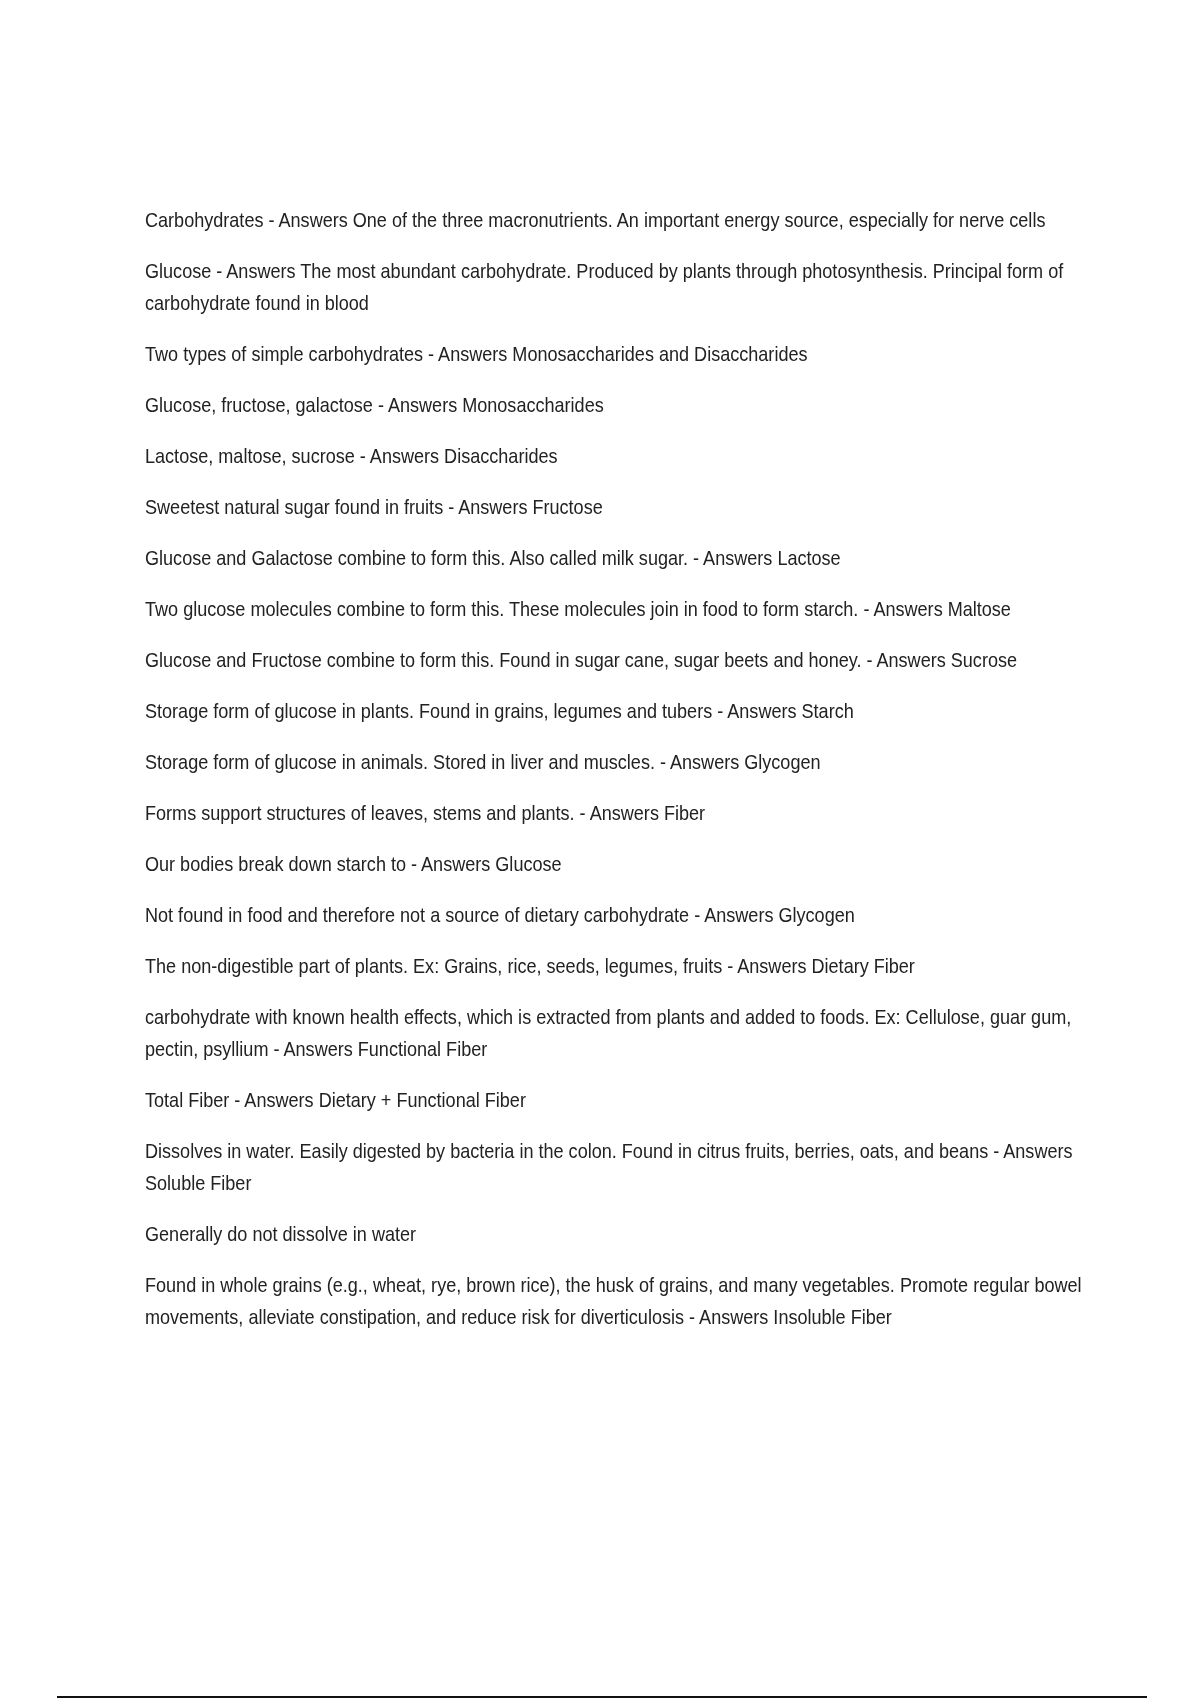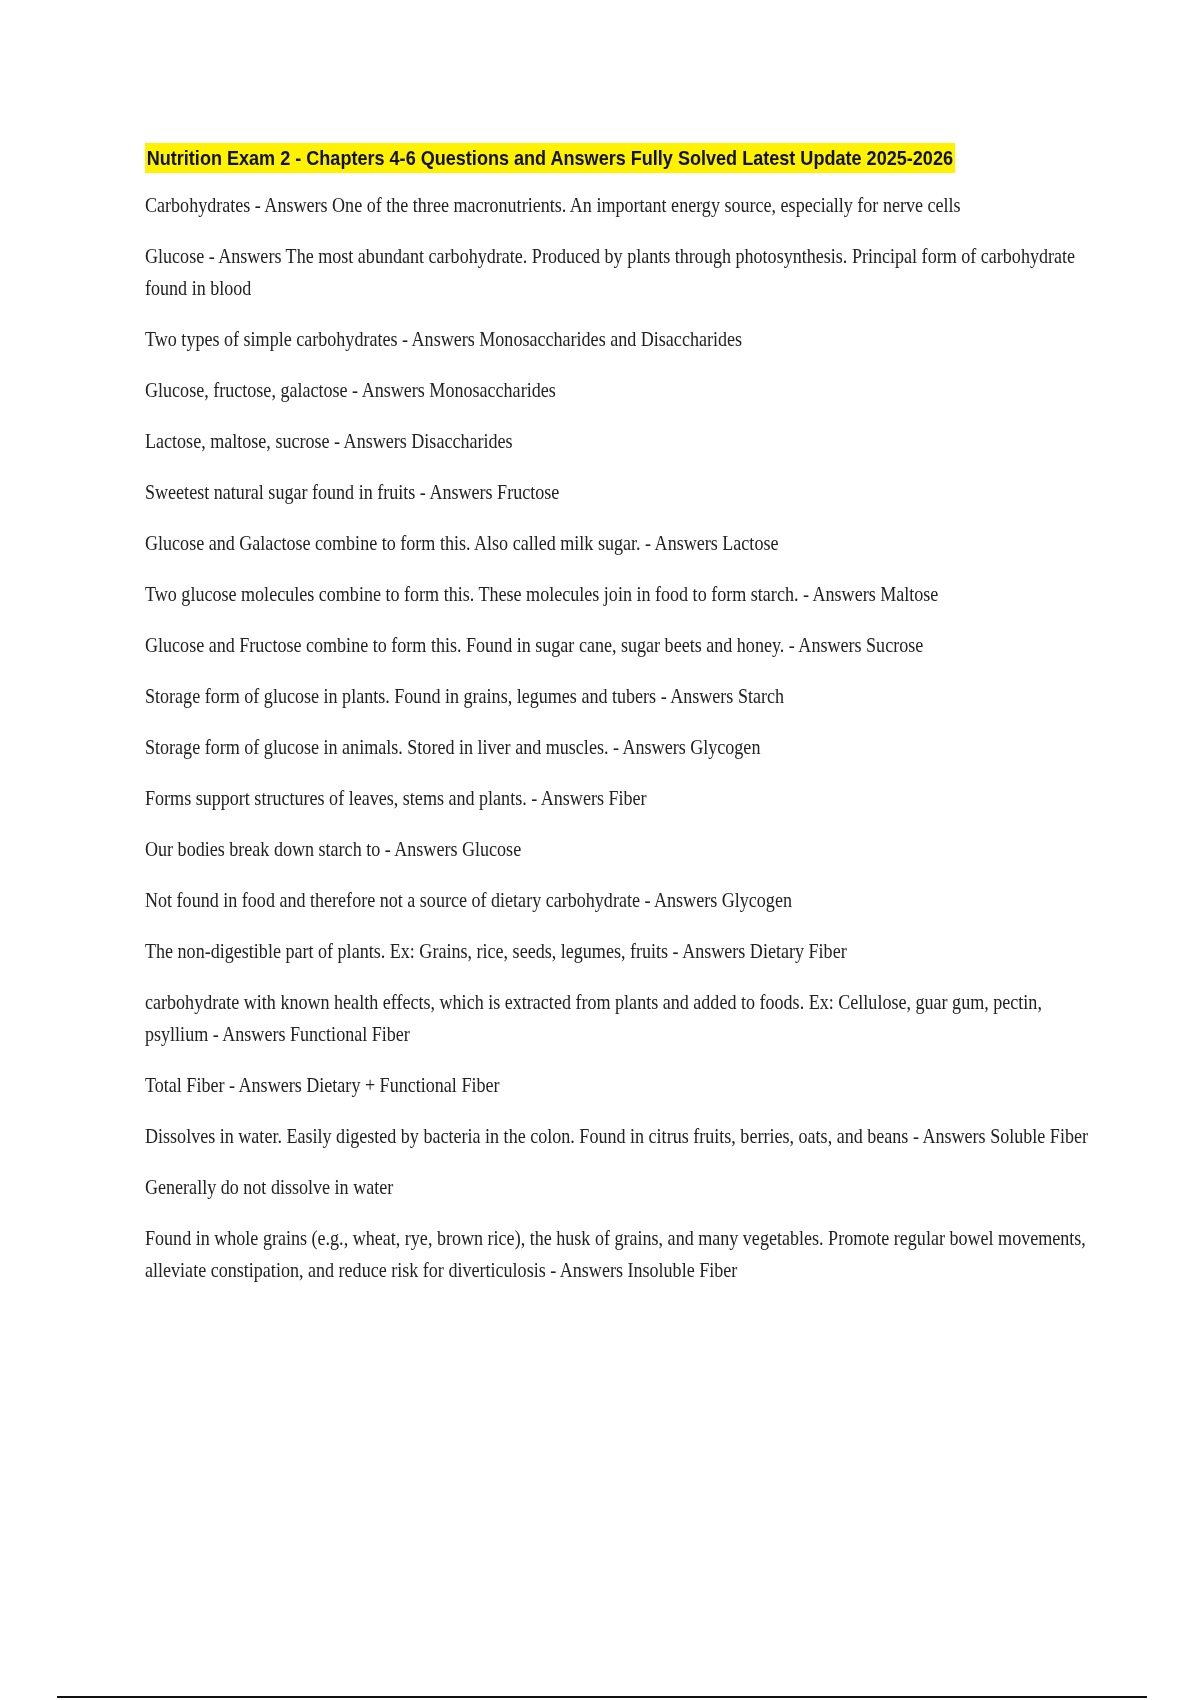--- a/index.html
+++ b/index.html
@@ -3,32 +3,29 @@
 <meta charset="utf-8">
 <style>
   html, body { margin: 0; padding: 0; background: #ffffff; }
   body { width: 1200px; height: 1700px; position: relative; overflow: hidden;
          font-family: "Liberation Sans", sans-serif; color: #222222; }
   .page { position: absolute; left: 0; top: 0; width: 1200px; height: 1700px; }
   .title-wrap { position: absolute; left: 145px; top: 143px; }
   .title { display: inline-block; background: #fff200; font-weight: bold; font-size: 21px;
            line-height: 30px; padding: 0 2px; white-space: nowrap;
            transform: scaleX(0.86); transform-origin: left center; color: #111; }
-  .entries { position: absolute; left: 145px; top: 189px; width: 1000px; font-family: Liberation Serif, serif; }
+  .entries { position: absolute; left: 145px; top: 204px; width: 1000px; }
   .entry { font-size: 21px; line-height: 32px; margin-bottom: 19px;
            transform: scaleX(0.86); transform-origin: left top; width: 1120px; }
   .footer-line { position: absolute; left: 57px; top: 1696px; width: 1090px; height: 2px; background: #111; }
 </style>
 </head>
 <body>
 
 <div class="page">
-  <div class="title-wrap">
-    <span class="title">Nutrition Exam 2 - Chapters 4-6 Questions and Answers Fully Solved Latest Update 2025-2026</span>
-  </div>
   <div class="entries">
     <div class="entry">Carbohydrates - Answers One of the three macronutrients. An important energy source, especially for nerve cells</div>
     <div class="entry">Glucose - Answers The most abundant carbohydrate. Produced by plants through photosynthesis. Principal form of carbohydrate found in blood</div>
     <div class="entry">Two types of simple carbohydrates - Answers Monosaccharides and Disaccharides</div>
     <div class="entry">Glucose, fructose, galactose - Answers Monosaccharides</div>
     <div class="entry">Lactose, maltose, sucrose - Answers Disaccharides</div>
     <div class="entry">Sweetest natural sugar found in fruits - Answers Fructose</div>
     <div class="entry">Glucose and Galactose combine to form this. Also called milk sugar. - Answers Lactose</div>
     <div class="entry">Two glucose molecules combine to form this. These molecules join in food to form starch. - Answers Maltose</div>
     <div class="entry">Glucose and Fructose combine to form this. Found in sugar cane, sugar beets and honey. - Answers Sucrose</div>

